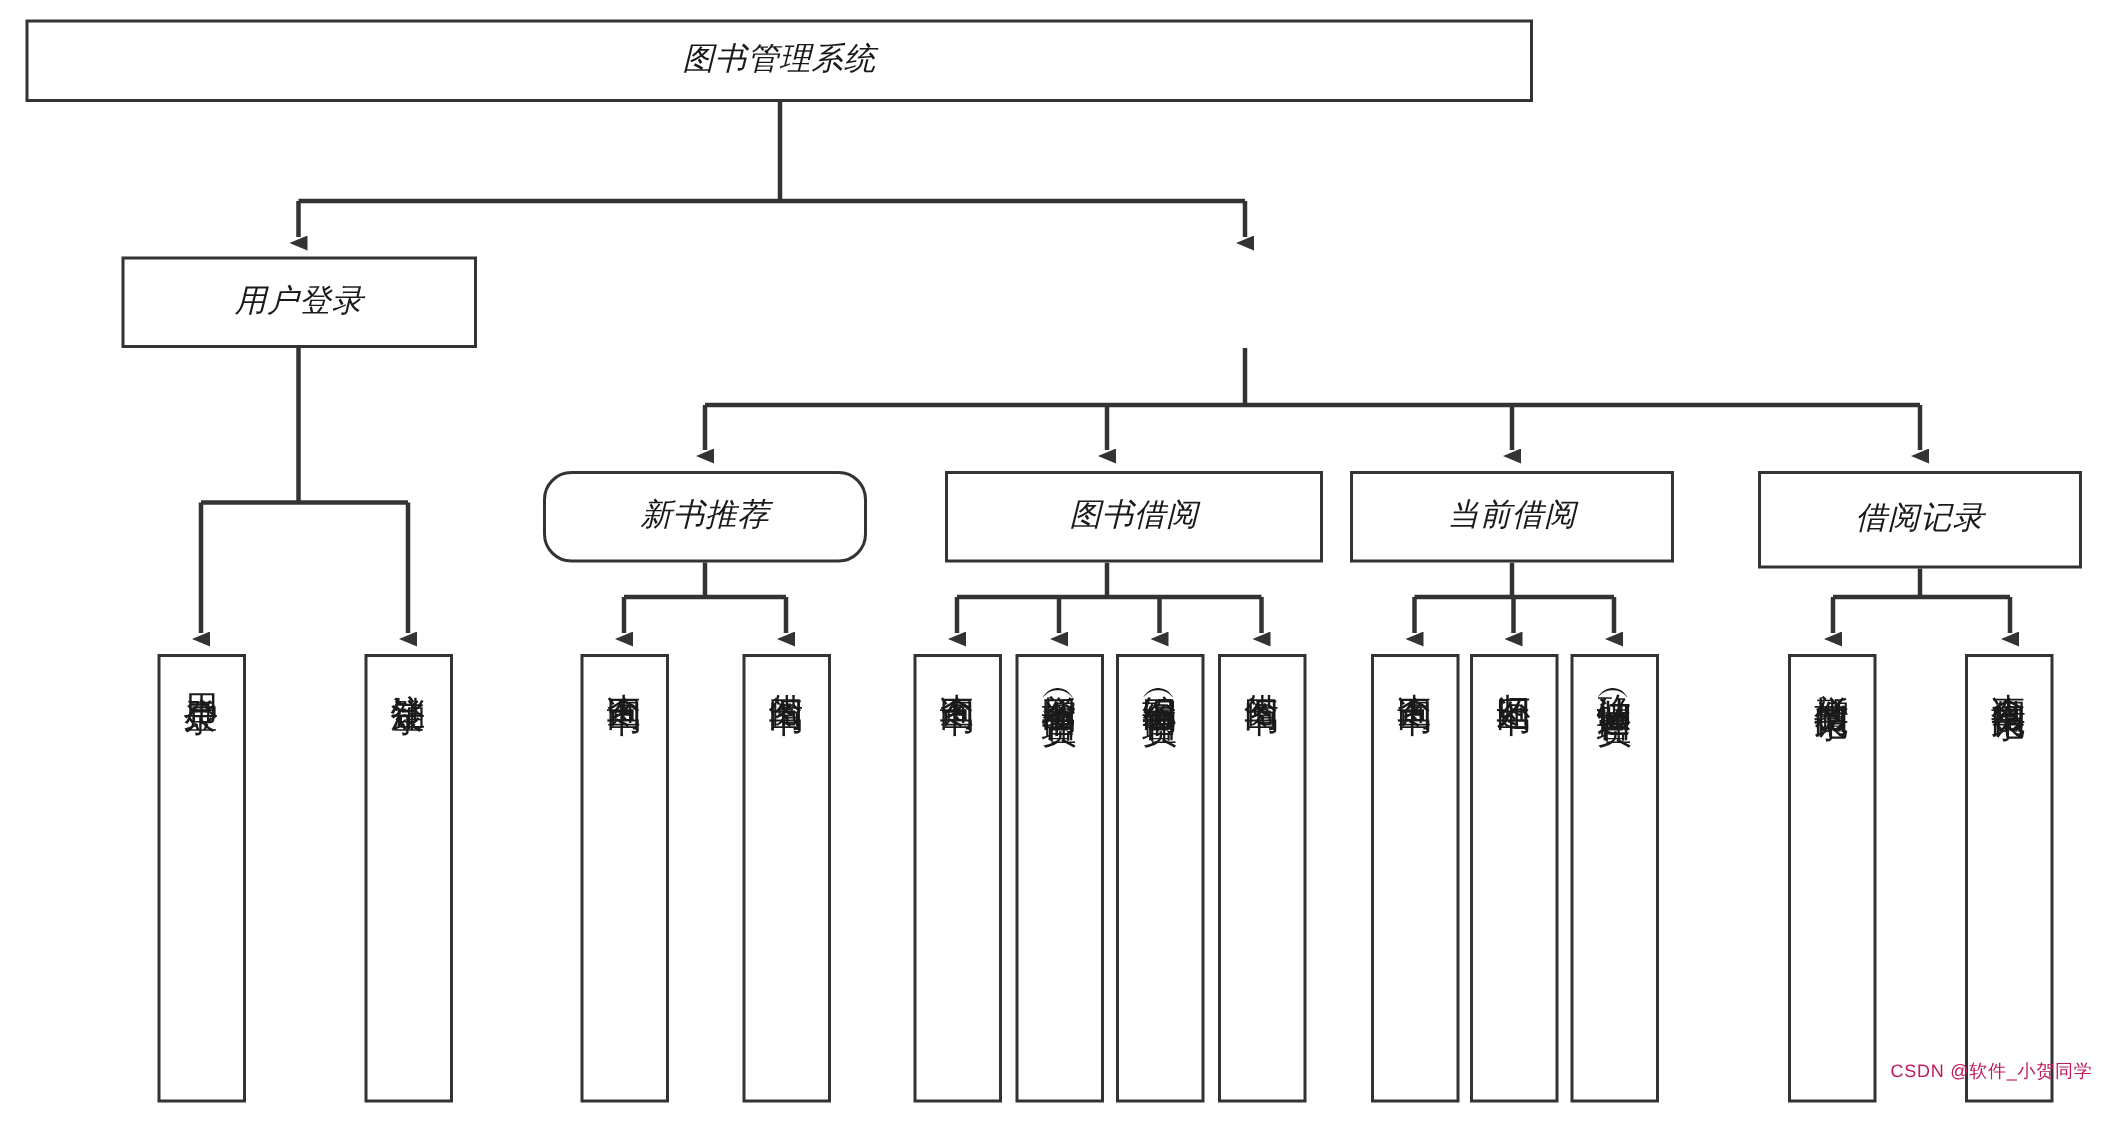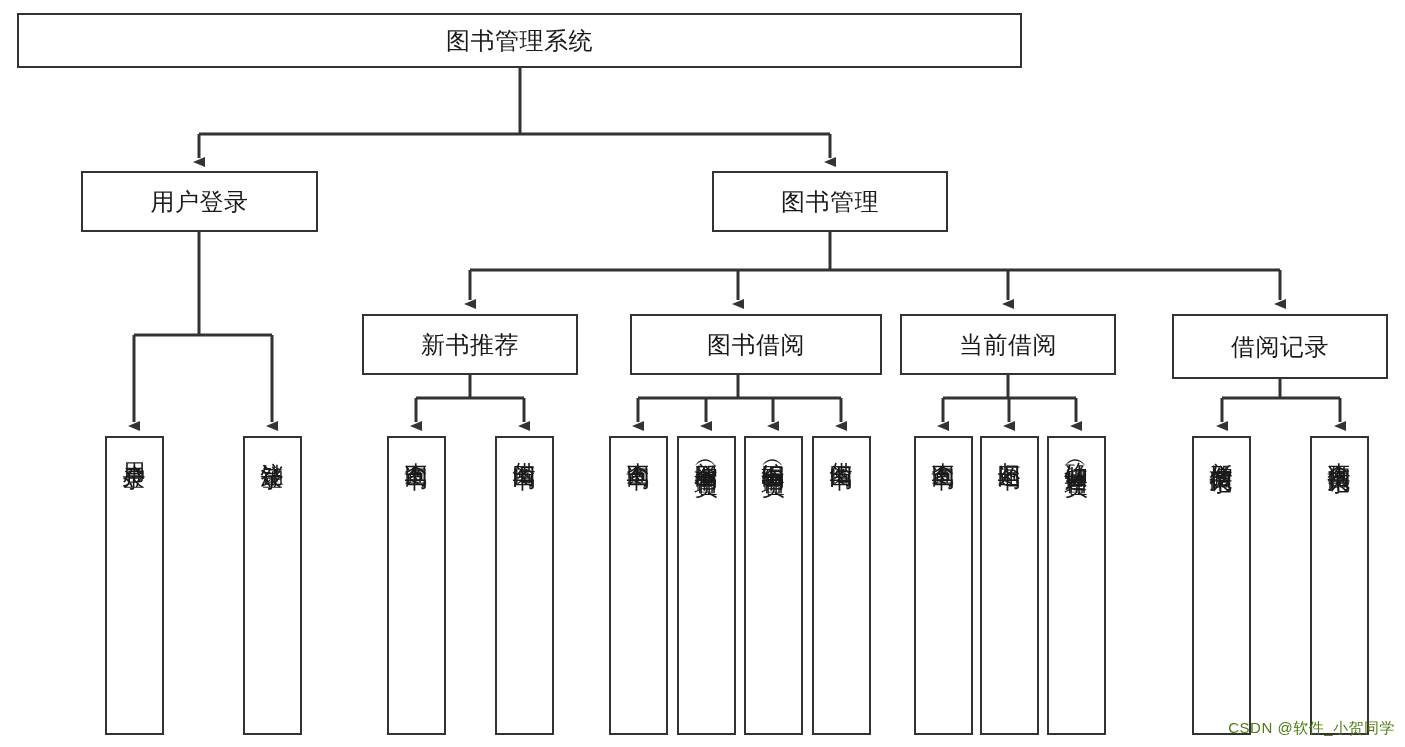--- a/index.html
+++ b/index.html
@@ -35,41 +35,42 @@
     justify-content: center;
     color: #1a1a1a;
   }
   .node .label {
     display: block;
     text-align: center;
     line-height: 1.08;
     white-space: pre;
   }
   .node.horiz .label {
-    font-size: 24px;
+    font-size: 21px;
     letter-spacing: 0.5px;
+    font-style: italic;
   }
   .node.vert {
     align-items: flex-start;
     padding-top: 6px;
   }
   .node.vert .label {
     writing-mode: vertical-rl;
     text-orientation: upright;
     font-size: 23px;
     line-height: 1.22;
     letter-spacing: 2px;
     white-space: normal;
   }
   #watermark {
     position: absolute;
     right: 10px;
-    bottom: 9px;
-    font-size: 15px;
-    color: #4d7c0f;
+    bottom: 24px;
+    font-size: 12px;
+    color: #be185d;
     letter-spacing: 0.5px;
     white-space: pre;
     user-select: none;
   }
 </style>
 </head>
 <body>
 
 <div id="canvas">
 
@@ -123,25 +124,22 @@
     </g>
   </svg>
 
   <div class="node horiz" style="left:17px; top:13px; width:1005px; height:55px;">
     <span class="label">图书管理系统</span>
   </div>
 
   <div class="node horiz" style="left:81px; top:171px; width:237px; height:61px;">
     <span class="label">用户登录</span>
   </div>
-  <div class="node horiz" style="left:712px; top:171px; width:236px; height:61px;">
-    <span class="label">图书管理</span>
-  </div>
 
-  <div class="node horiz" style="left:362px; top:314px; width:216px; height:61px;">
+  <div class="node horiz" style="left:362px; top:314px; width:216px; height:61px;border-radius:19px;">
     <span class="label">新书推荐</span>
   </div>
   <div class="node horiz" style="left:630px; top:314px; width:252px; height:61px;">
     <span class="label">图书借阅</span>
   </div>
   <div class="node horiz" style="left:900px; top:314px; width:216px; height:61px;">
     <span class="label">当前借阅</span>
   </div>
   <div class="node horiz" style="left:1172px; top:314px; width:216px; height:65px;">
     <span class="label">借阅记录</span>

